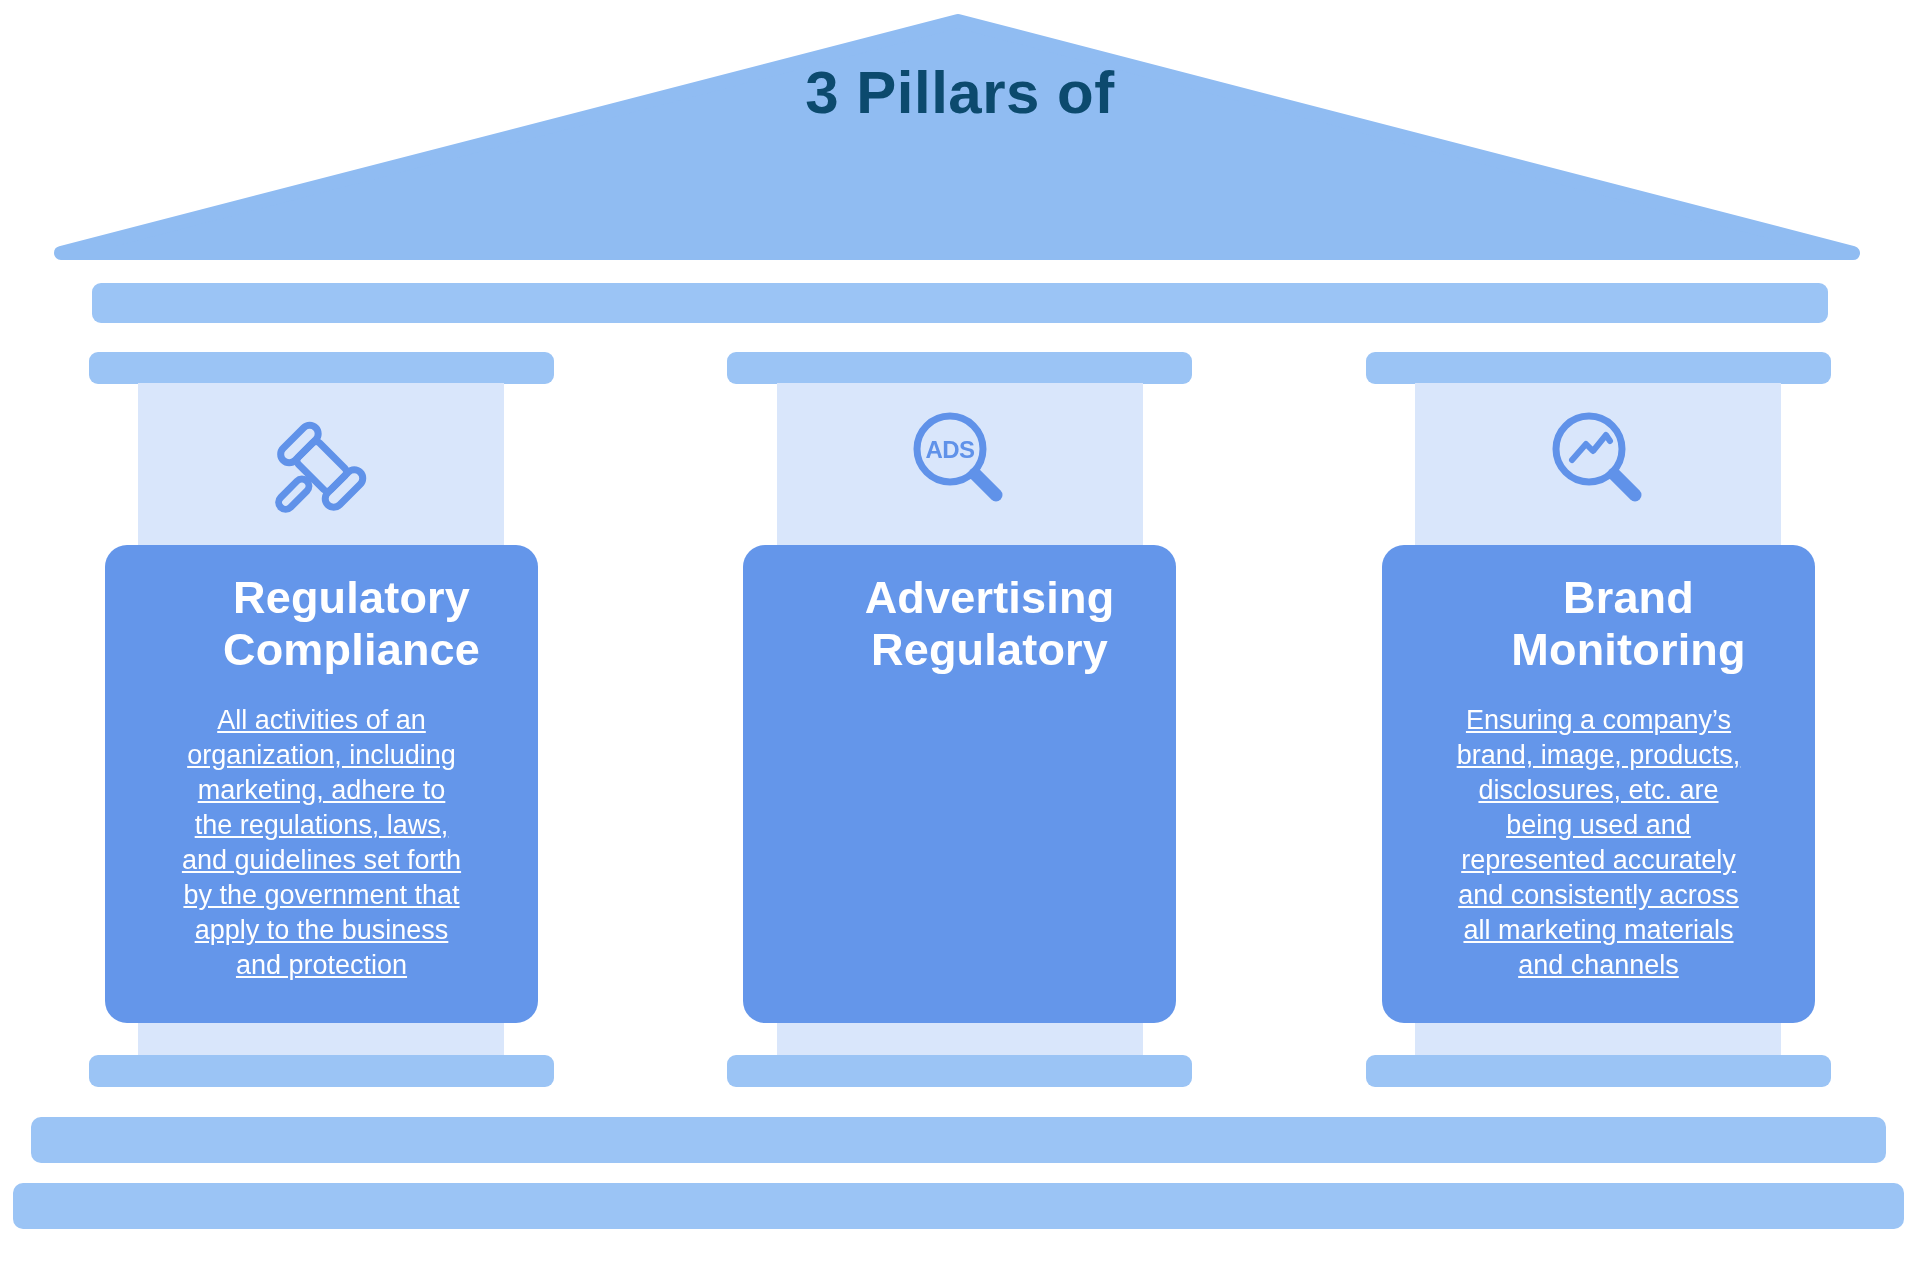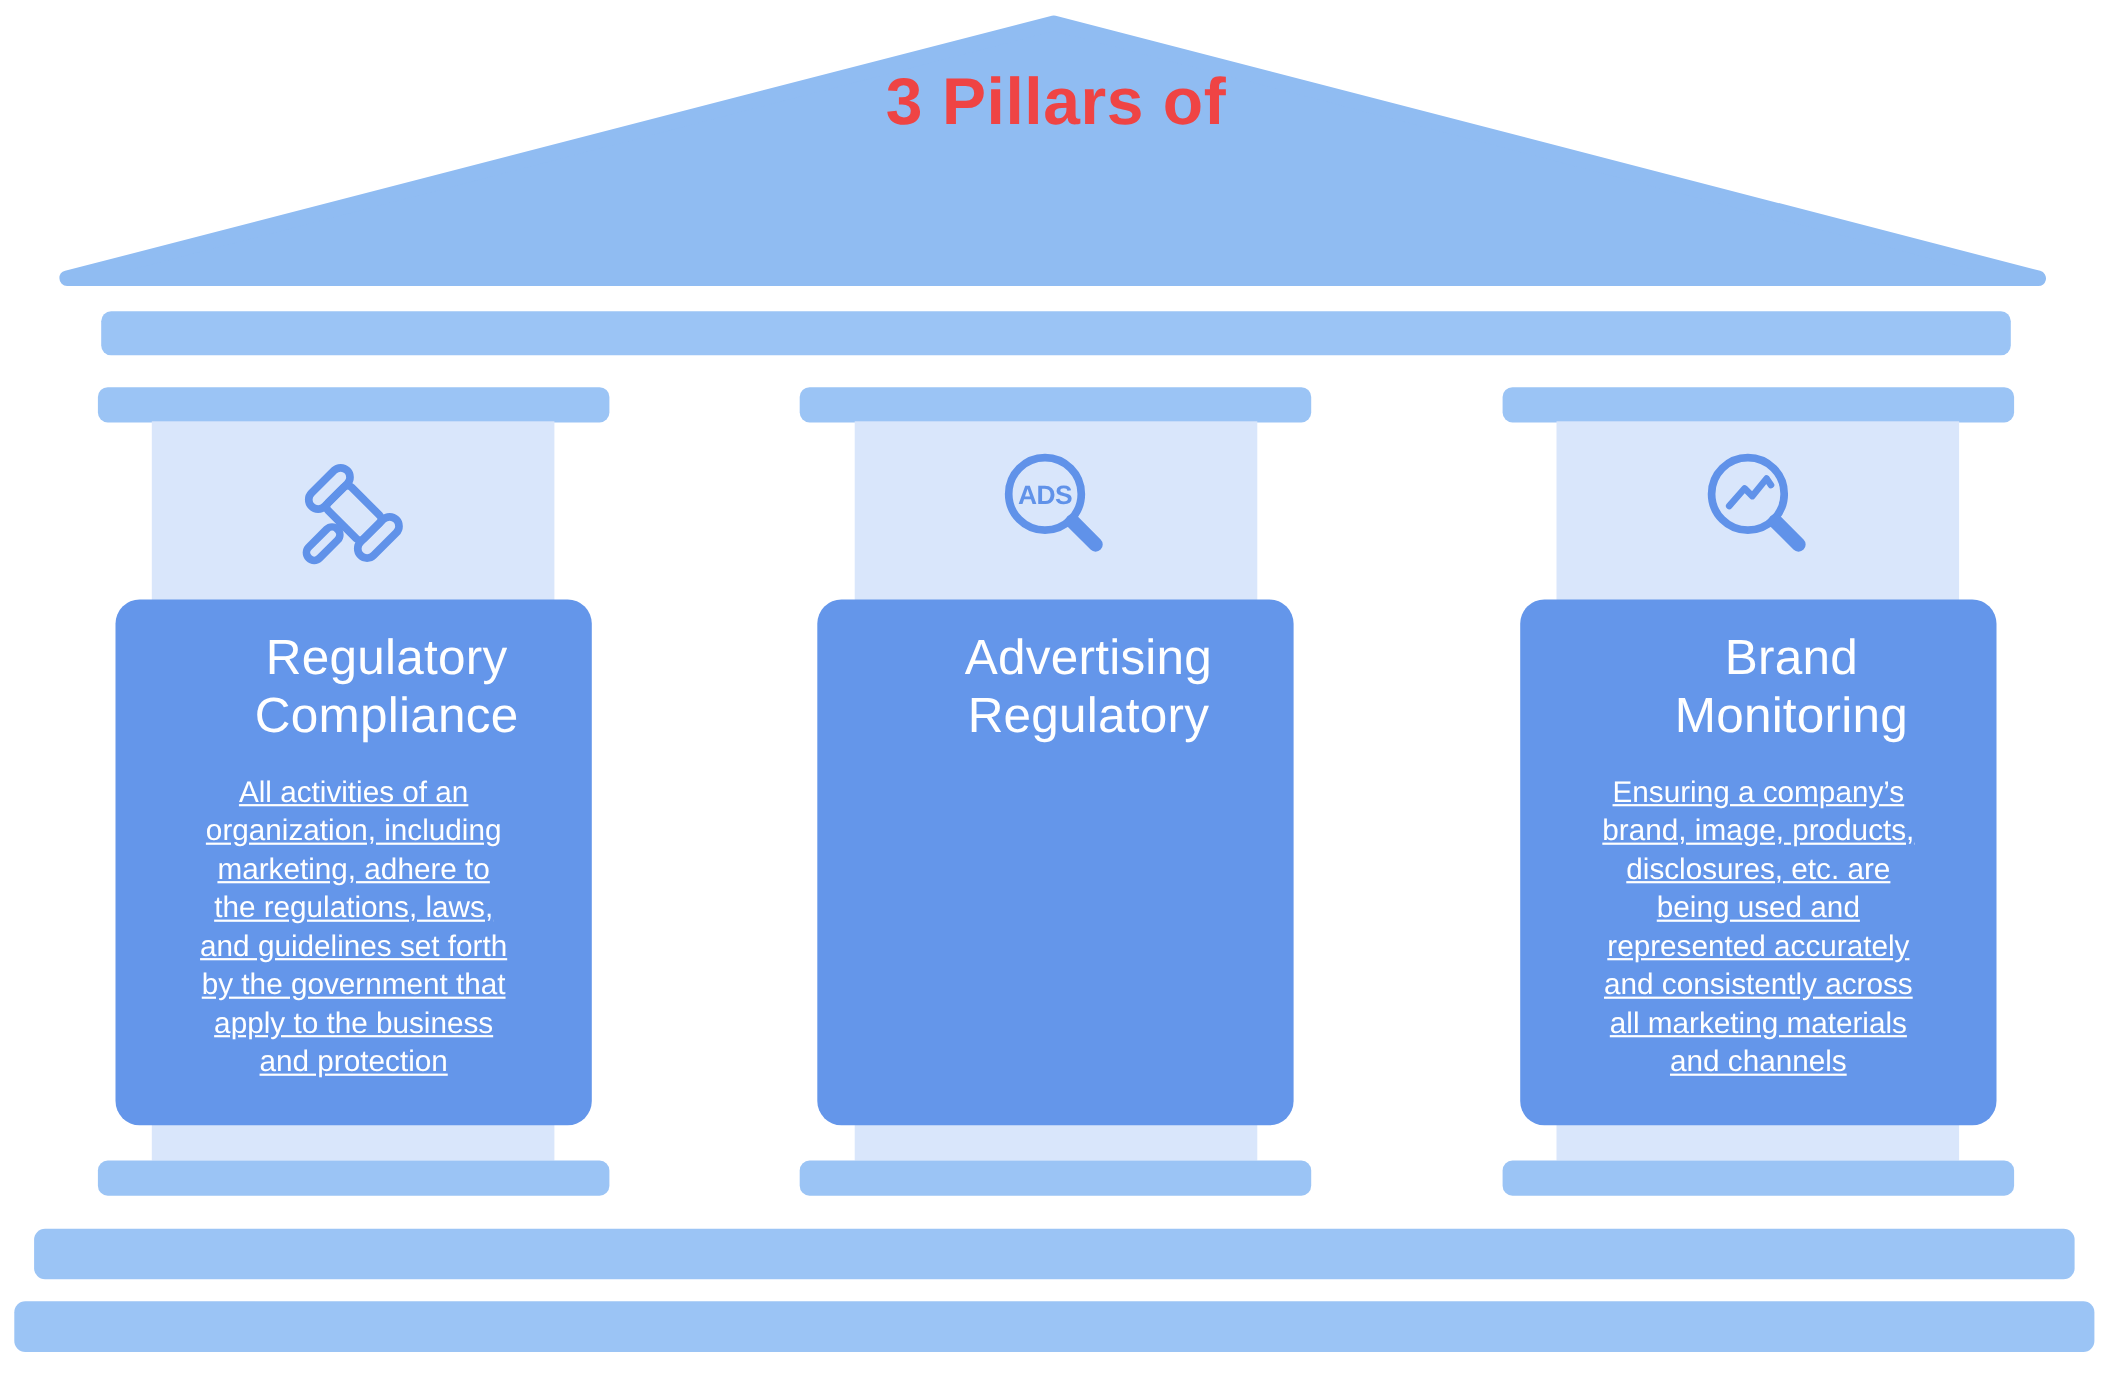--- a/index.html
+++ b/index.html
@@ -11,21 +11,21 @@
     font-family:"Liberation Sans", sans-serif;
     background:#ffffff;
   }
   
   .roof-svg{position:absolute;left:0;top:0;}
   .title{
     position:absolute;
     left:0; top:64px;
     width:1920px;
     text-align:center;
-    color:#ef4444;
+    color:#0c4a6e;
     font-weight:bold;
     font-size:60px;
     line-height:58px;
     letter-spacing:0.5px;
   }
   
   .architrave{
     position:absolute;
     left:92px; top:283px;
     width:1736px; height:40px;
@@ -55,21 +55,21 @@
     width:433px; height:478px;
     background:#6496EA;
     border-radius:22px;
     color:#ffffff;
     text-align:center;
   }
   .card h2{
     margin:27px 0 0 16px;
     font-size:45px;
     line-height:52px;
-    font-weight:normal;
+    font-weight:bold;
     white-space:pre-line;
     letter-spacing:0.2px;
     padding-left:44px;
   }
   .card p{
     margin:27px auto 0 auto;
     font-size:27px;
     line-height:35px;
     font-weight:normal;
     white-space:pre-line;

